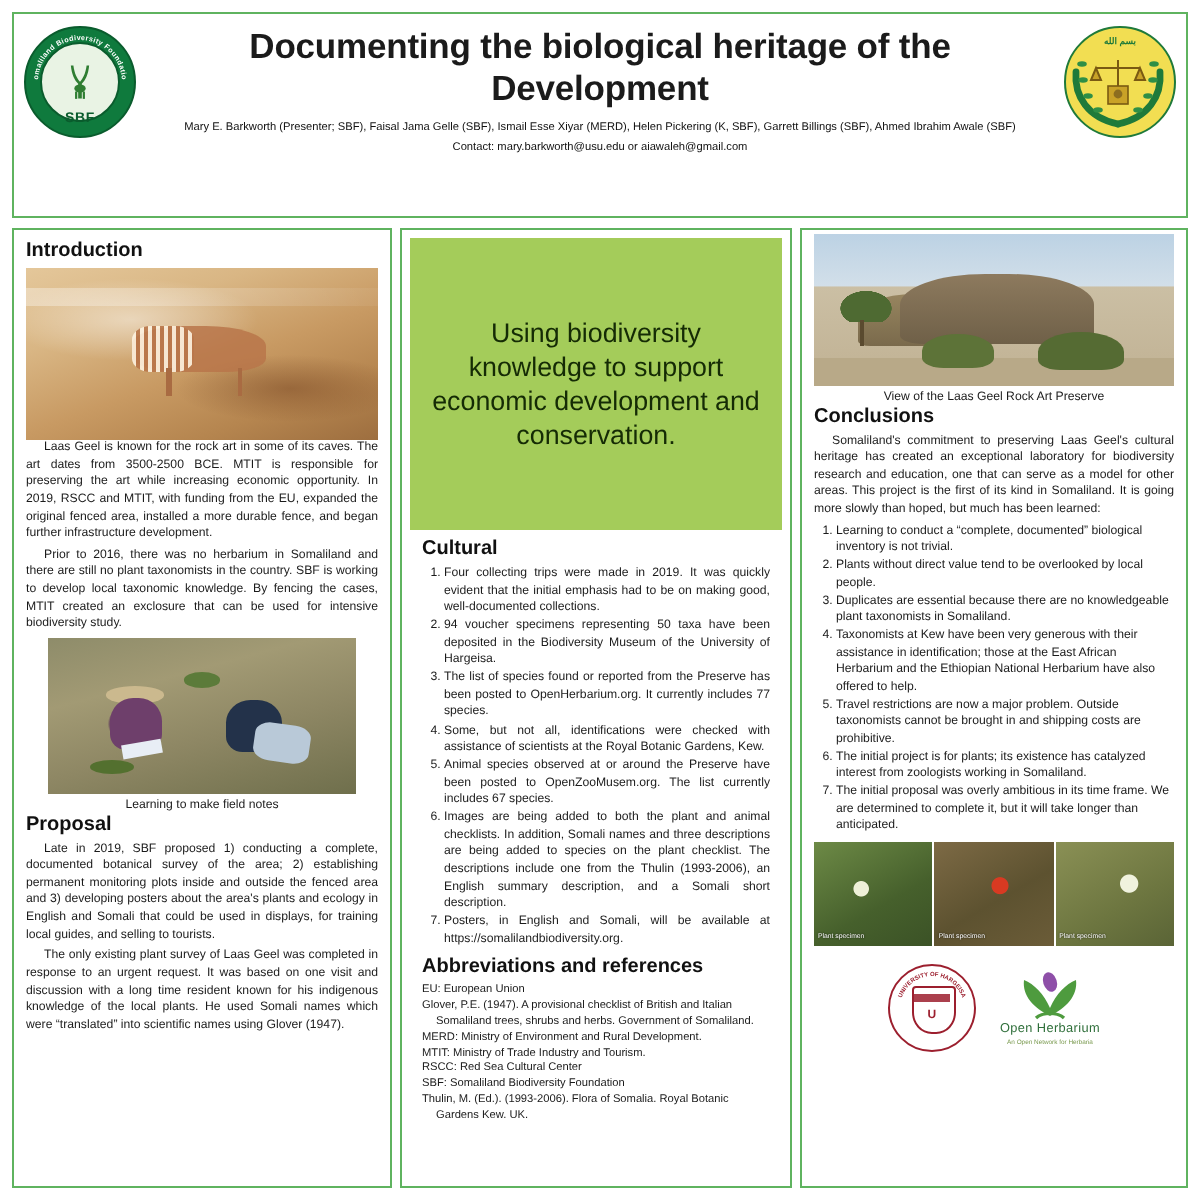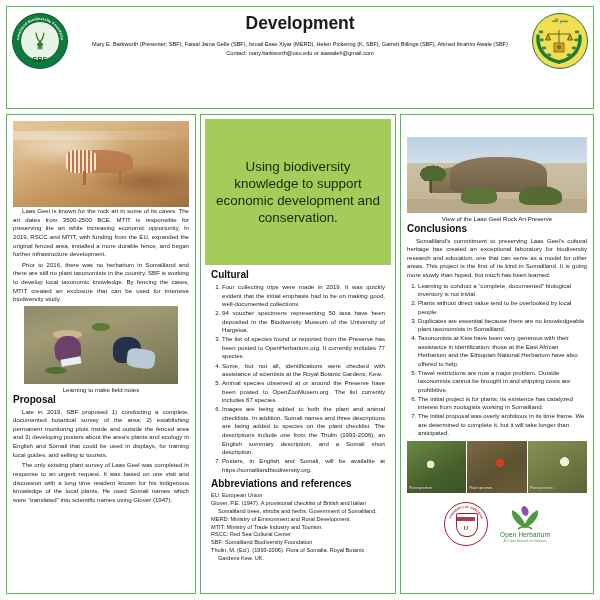--- a/index.html
+++ b/index.html
@@ -52,21 +52,21 @@
     background:#f2de52;border:1.6px solid #1f7a3a;overflow:hidden;}
   .emblem-wreath{position:absolute;left:1px;top:1px;width:50px;height:50px;}
   .emblem-core{position:absolute;left:11px;top:12px;width:30px;height:30px;}
   .emblem-script{position:absolute;left:0;right:0;top:4px;text-align:center;
     font-size:4.5px;color:#1f7a3a;font-weight:bold;letter-spacing:-0.2px;}
 
   
   .col{position:absolute;top:114px;box-sizing:border-box;border:1.5px solid #5fb35f;background:#fff;}
   .col-left{left:6px;width:190px;height:480px;padding:4px 6px;}
   .col-mid{left:200px;width:196px;height:480px;padding:4px;}
-  .col-right{left:400px;width:194px;height:480px;padding:20px 6px;}
+  .col-right{left:400px;width:194px;height:480px;padding:0 6px;}
 
   .sec-head{font-size:10px;font-weight:bold;margin:1px 0 2px 0;color:#111;line-height:1.2;}
   .body-text{font-size:6.1px;line-height:1.42;text-align:justify;text-indent:9px;margin:0 0 2px 0;color:#1b1b1b;}
   .caption{font-size:6.1px;text-align:center;margin:1.5px 0 1px 0;color:#1b1b1b;}
 
   
   .ph{position:relative;overflow:hidden;background:#caa378;}
   .ph-rockart{height:86px;margin:2px 0 0 0;
     background:
       radial-gradient(ellipse 60% 40% at 30% 30%, rgba(255,255,255,.45), rgba(255,255,255,0) 60%),
@@ -180,20 +180,21 @@
             <rect x="9.3" y="17.2" width="1.2" height="4"></rect>
             <rect x="13.5" y="17.2" width="1.2" height="4"></rect>
           </g>
         </svg>
         <div class="sbf-word">SBF</div>
       </div>
     </div>
 
     <div class="header-center">
       <div class="poster-title">
+        <div>Documenting the biological heritage of the</div>
         <div>Development</div>
       </div>
       <div class="authors">Mary E. Barkworth (Presenter; SBF), Faisal Jama Gelle (SBF), Ismail Esse Xiyar (MERD), Helen Pickering (K, SBF), Garrett Billings (SBF), Ahmed Ibrahim Awale (SBF)</div>
       <div class="contact">Contact: mary.barkworth@usu.edu or aiawaleh@gmail.com</div>
     </div>
 
     <div class="logo-slot">
       <div class="emblem">
         <svg class="emblem-wreath" viewBox="0 0 50 50">
           <path d="M25 47 C10 44 3 33 4 21" stroke="#1f7a3a" stroke-width="3.4" fill="none" stroke-linecap="round"></path>
@@ -218,20 +219,21 @@
             <path d="M26 8 L23.5 14 L28.5 14 Z" fill="#c9a227"></path>
           </g>
           <rect x="10" y="17" width="10" height="9" fill="#c9a227" stroke="#7a5a12" stroke-width="0.8"></rect>
           <circle cx="15" cy="21" r="2.2" fill="#8c6d1f"></circle>
         </svg>
       </div>
     </div>
   </div>
 
   <div class="col col-left">
+    <div class="sec-head">Introduction</div>
 
     <div class="ph ph-rockart">
       <div class="ra-band"></div>
       <div class="ra-cow"></div>
       <div class="ra-stripes"></div>
       <div class="ra-leg1"></div>
       <div class="ra-leg2"></div>
     </div>
 
     <p class="body-text">Laas Geel is known for the rock art in some of its caves. The art dates from 3500-2500 BCE. MTIT is responsible for preserving the art while increasing economic opportunity. In 2019, RSCC and MTIT, with funding from the EU, expanded the original fenced area, installed a more durable fence, and began further infrastructure development.</p>

